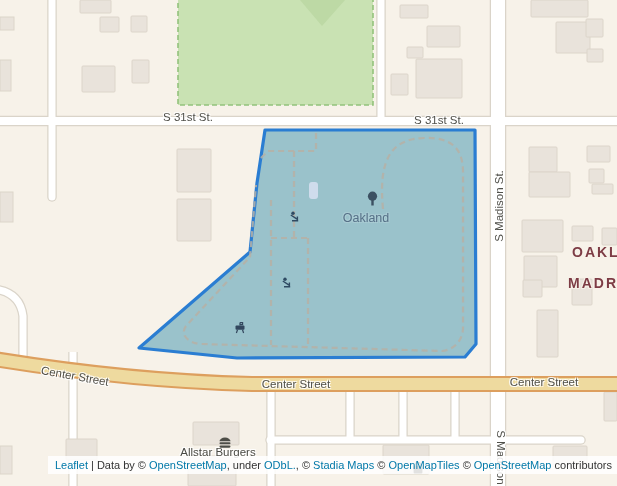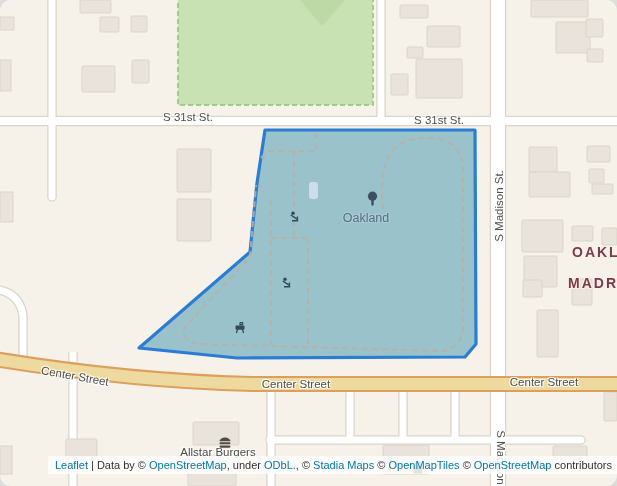--- a/index.html
+++ b/index.html
@@ -1,18 +1,18 @@
 <!DOCTYPE html>
 <html style="--background: #f7f2e9; --polygon-fill: #9ac2cb; --polygon-stroke: #2a7dd2; --major-road-fill: #eeda9f; --major-road-casing: #dd9f5e; --park-green-fill: #c9e2b3; --park-label-color: #567087; --district-label-color: #7d3c45; --attribution-link-color: #0078a8;"><head>
 <meta charset="utf-8">
 <style>
   html,body{margin:0;padding:0;background:#ddd;}
   #map{position:relative;width:617px;height:486px;overflow:hidden;
        background:var(--background,#f7f2e9);
-       font-family:"Liberation Sans",sans-serif;cursor:grab;border-radius:11px;}
+       font-family:"Liberation Sans",sans-serif;cursor:grab;}
   svg{position:absolute;left:0;top:0;display:block;}
 
   
   .cas-n{stroke:#dad4c9;stroke-width:9.5;fill:none;}
   .cas-s{stroke:#dad4c9;stroke-width:10.5;fill:none;}
   .cas-w{stroke:#dad4c9;stroke-width:16.5;fill:none;}
   .rd-n{stroke:#ffffff;stroke-width:7;fill:none;}
   .rd-s{stroke:#ffffff;stroke-width:8;fill:none;}
   .rd-w{stroke:#ffffff;stroke-width:14;fill:none;}
   .cap{stroke-linecap:round;}

